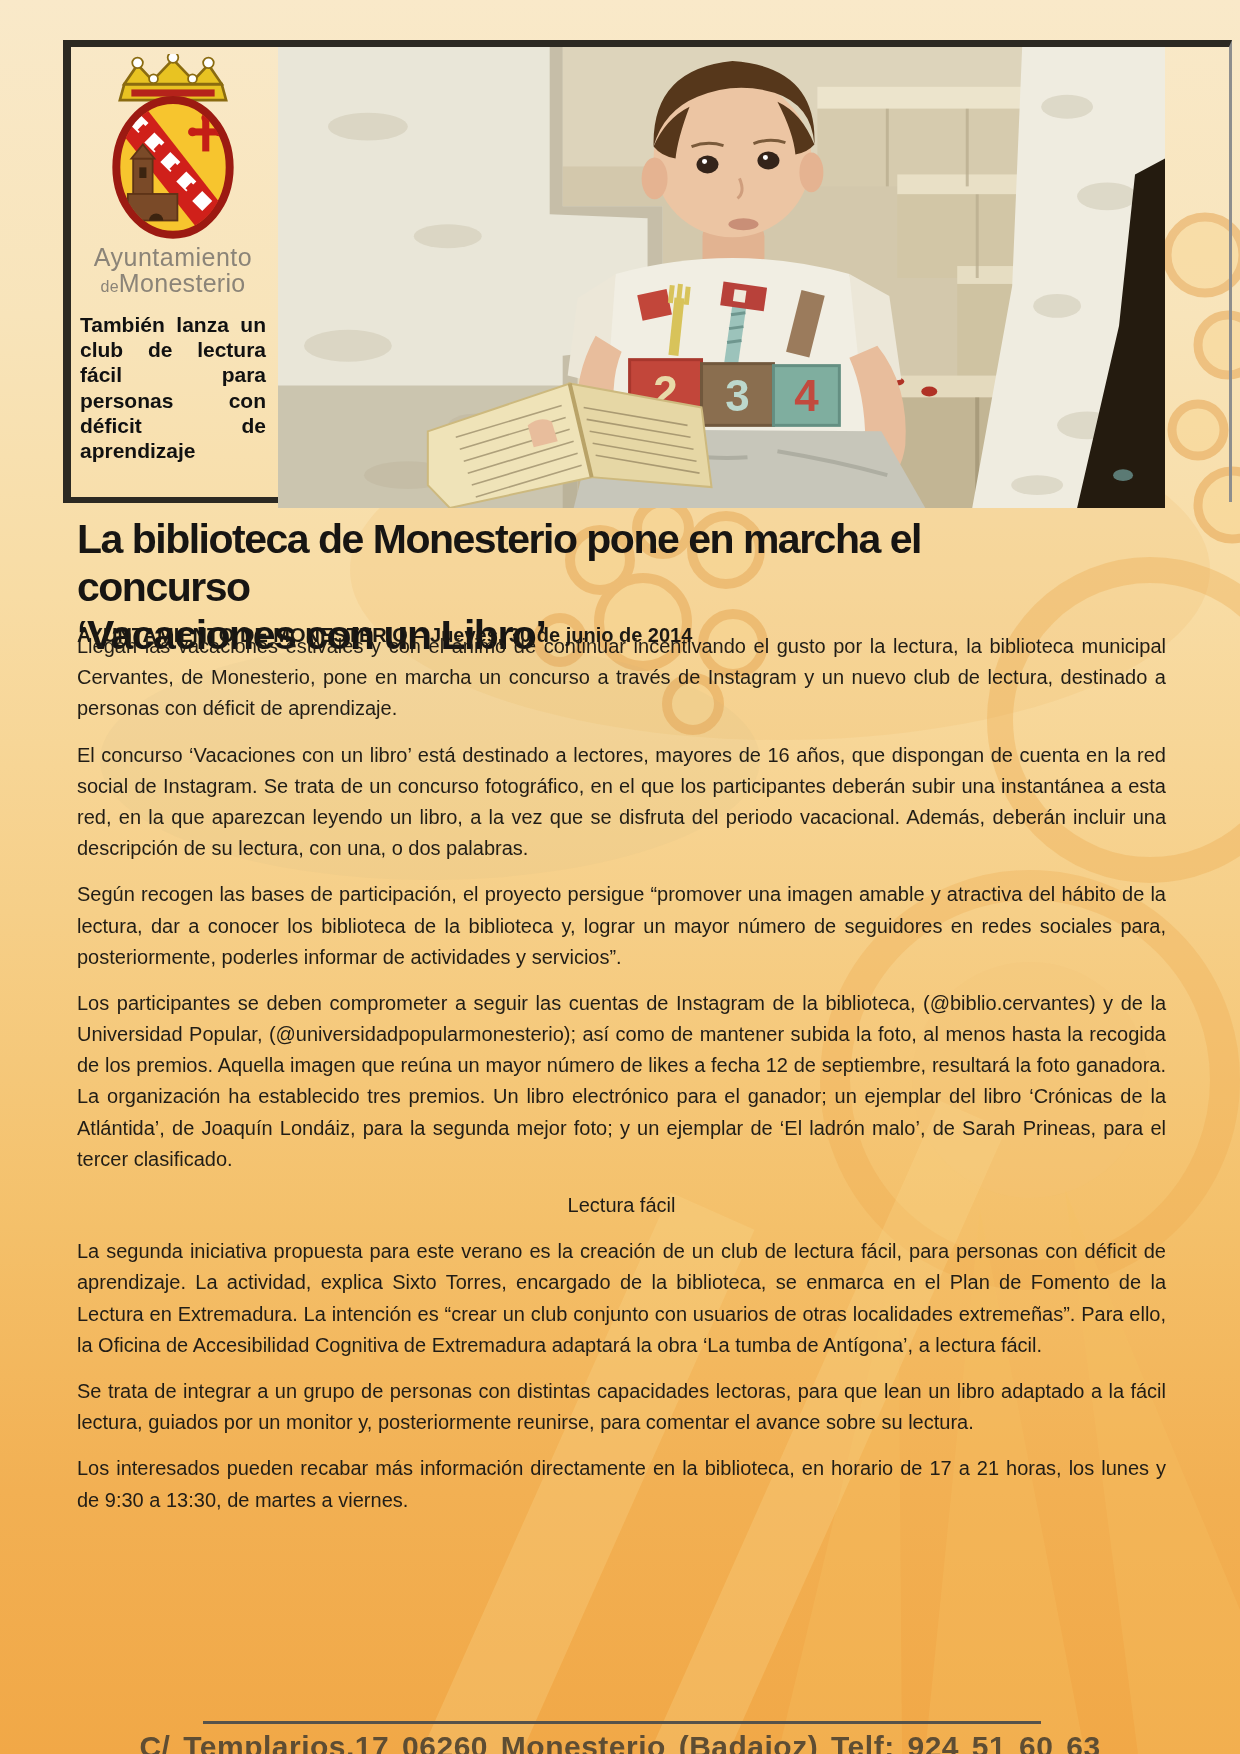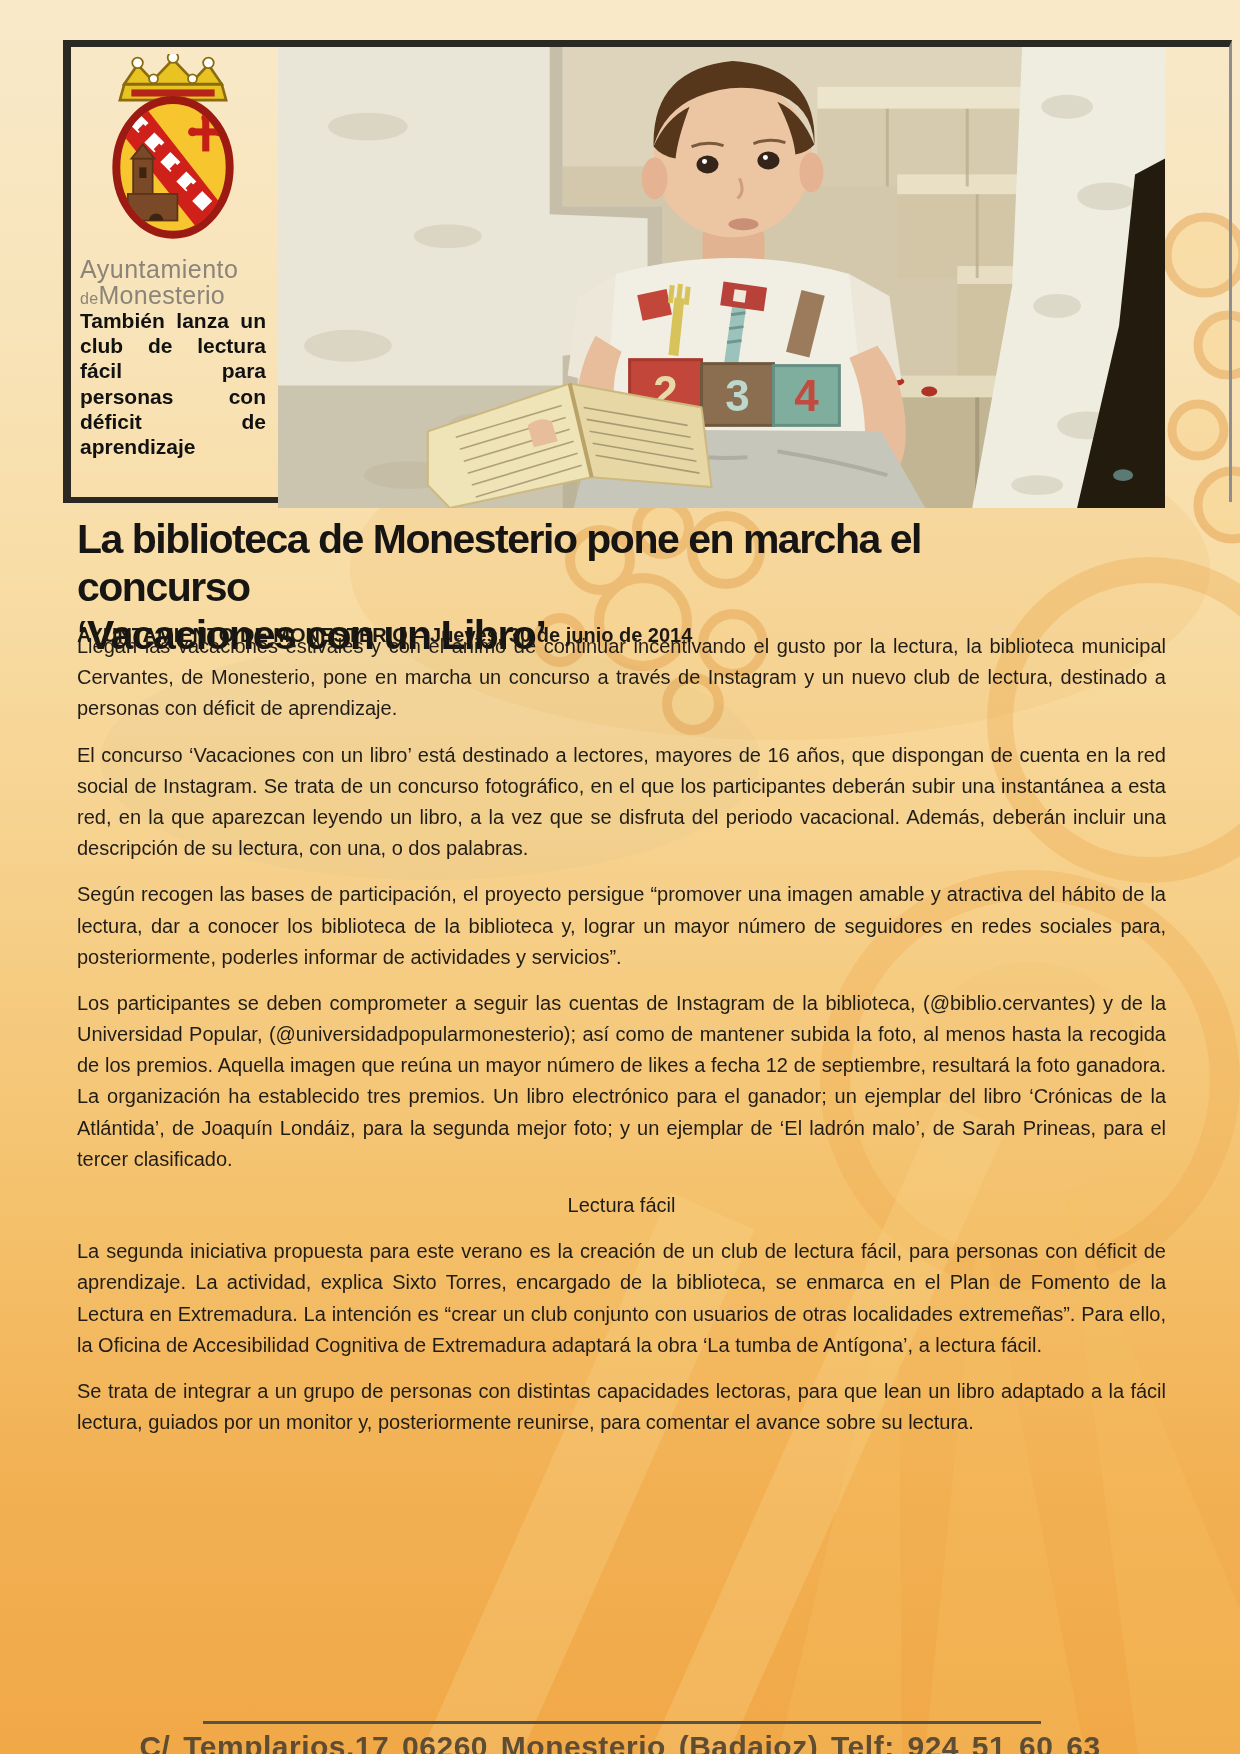--- a/index.html
+++ b/index.html
@@ -9,25 +9,25 @@
   .decor{position:absolute;left:0;top:0;width:1240px;height:1754px;z-index:0;}
   .content{position:absolute;inset:0;z-index:1;}
 
   
   .frame{position:absolute;left:63px;top:40px;width:1169px;height:462px;box-sizing:border-box;
     border-top:7px solid #2c2922;border-left:8px solid #2c2922;border-right:3px solid #8e8e8e;}
   .sidebar-underline{position:absolute;left:63px;top:497px;width:268px;height:6px;background:#2c2922;}
 
   .sidebar{position:absolute;left:80px;top:54px;width:186px;}
   .crest{display:block;margin:0 auto;width:152px;height:186px;}
-  .wordmark{margin-top:17px;color:#8b8478;line-height:1.02;}
+  .wordmark{margin-top:5px;text-align:center;color:#8b8478;line-height:1.02;}
   .wordmark .l1{font-size:25px;letter-spacing:.5px;}
   .wordmark .l2{font-size:25px;letter-spacing:.3px;}
   .wordmark .de{font-size:16px;}
-  .notes{}
+  .notes{margin-top:16px;}
   .note{font-weight:700;color:#111;font-size:21px;line-height:1.2;text-align:justify;margin:0 0 13px 0;}
   .note:last-child{margin-bottom:0;}
 
   .photo{position:absolute;left:278px;top:47px;width:887px;height:461px;}
 
   .headline{position:absolute;left:77px;top:516px;width:1020px;margin:0;
     font-size:41px;line-height:1.17;font-weight:700;letter-spacing:-1.5px;color:#171513;}
   .byline{position:absolute;left:77px;top:624px;width:1000px;
     font-size:20px;font-weight:700;color:#1c1913;}
 
@@ -283,19 +283,20 @@
     <div class="byline">AYUNTAMIENTO DE MONESTERIO – Jueves, 30 de junio de 2014</div>
 
     <div class="body-text">
       <p>Llegan las vacaciones estivales y con el ánimo de continuar incentivando el gusto por la lectura, la biblioteca municipal Cervantes, de Monesterio, pone en marcha un concurso a través de Instagram y un nuevo club de lectura, destinado a personas con déficit de aprendizaje.</p>
       <p>El concurso ‘Vacaciones con un libro’ está destinado a lectores, mayores de 16 años, que dispongan de cuenta en la red social de Instagram. Se trata de un concurso fotográfico, en el que los participantes deberán subir una instantánea a esta red, en la que aparezcan leyendo un libro, a la vez que se disfruta del periodo vacacional. Además, deberán incluir una descripción de su lectura, con una, o dos palabras.</p>
       <p>Según recogen las bases de participación, el proyecto persigue “promover una imagen amable y atractiva del hábito de la lectura, dar a conocer los biblioteca de la biblioteca y, lograr un mayor número de seguidores en redes sociales para, posteriormente, poderles informar de actividades y servicios”.</p>
       <p>Los participantes se deben comprometer a seguir las cuentas de Instagram de la biblioteca, (@biblio.cervantes) y de la Universidad Popular, (@universidadpopularmonesterio); así como de mantener subida la foto, al menos hasta la recogida de los premios. Aquella imagen que reúna un mayor número de likes a fecha 12 de septiembre, resultará la foto ganadora. La organización ha establecido tres premios. Un libro electrónico para el ganador; un ejemplar del libro ‘Crónicas de la Atlántida’, de Joaquín Londáiz, para la segunda mejor foto; y un ejemplar de ‘El ladrón malo’, de Sarah Prineas, para el tercer clasificado.</p>
       <p class="subhead">Lectura fácil</p>
       <p>La segunda iniciativa propuesta para este verano es la creación de un club de lectura fácil, para personas con déficit de aprendizaje. La actividad, explica Sixto Torres, encargado de la biblioteca, se enmarca en el Plan de Fomento de la Lectura en Extremadura. La intención es “crear un club conjunto con usuarios de otras localidades extremeñas”. Para ello, la Oficina de Accesibilidad Cognitiva de Extremadura adaptará la obra ‘La tumba de Antígona’, a lectura fácil.</p>
       <p>Se trata de integrar a un grupo de personas con distintas capacidades lectoras, para que lean un libro adaptado a la fácil lectura, guiados por un monitor y, posteriormente reunirse, para comentar el avance sobre su lectura.</p>
+      <p>Los interesados pueden recabar más información directamente en la biblioteca, en horario de 17 a 21 horas, los lunes y de 9:30 a 13:30, de martes a viernes.</p>
     </div>
 
     <div class="footer-rule"></div>
     <div class="footer-text">C/ Templarios,17  06260 Monesterio (Badajoz)  Telf: 924 51 60 63</div>
 
   </div>
 </div>
 
 </body></html>

